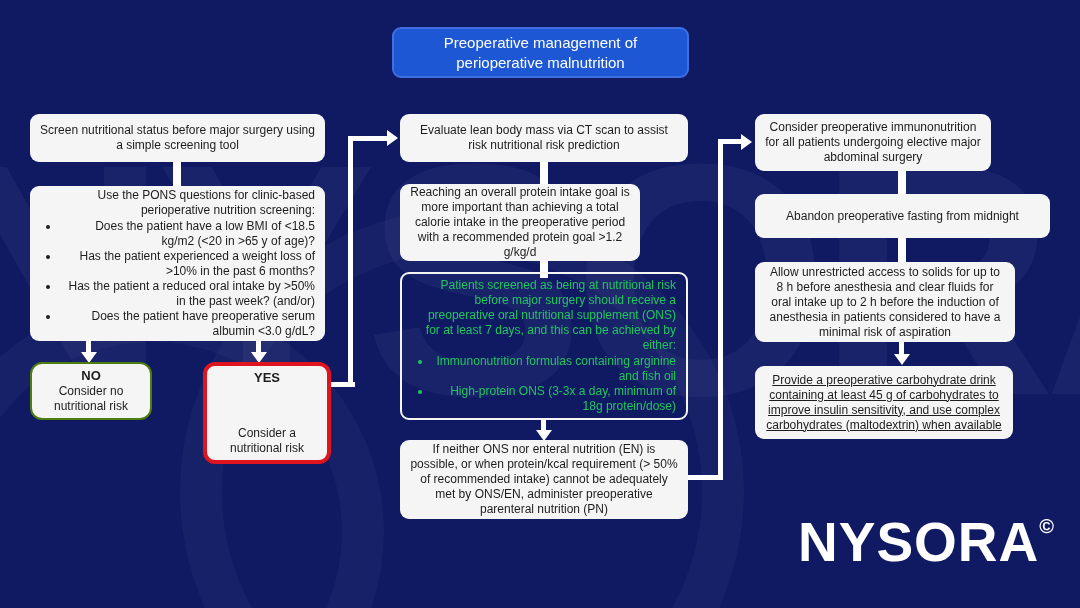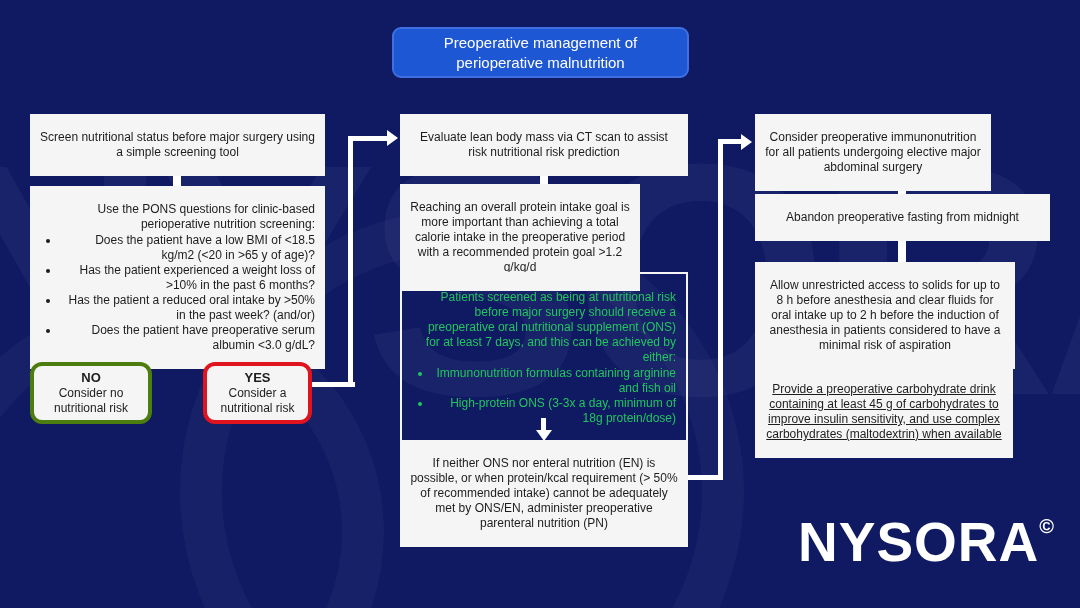--- a/index.html
+++ b/index.html
@@ -16,32 +16,32 @@
   .wm-circle{position:absolute;border-radius:50%;border:42px solid rgba(255,255,255,0.03);pointer-events:none;}
   
   .title-box{
     position:absolute;left:392px;top:27px;width:297px;min-height:46px;
     background:#1e57d4;border:2px solid #3f6fe0;border-radius:9px;
     color:#ffffff;font-size:15px;line-height:1.3;display:flex;align-items:center;
     justify-content:center;text-align:center;box-sizing:border-box;padding:4px 14px;
   }
   
   .box{
-    position:absolute;background:#f5f5f5;border-radius:0;color:#1d1d1d;
+    position:absolute;background:#f5f5f5;border-radius:9px;color:#1d1d1d;
     font-size:12px;line-height:1.25;display:flex;flex-direction:column;
     justify-content:center;align-items:center;text-align:center;
-    box-sizing:border-box;padding:16px 10px;
+    box-sizing:border-box;padding:1px 10px;
   }
   .box.left-align{text-align:right;align-items:flex-start;}
   .box ul{margin:1px 0 0 0;padding-left:20px;}
   .box li{margin:0;padding:0;}
   .box.dark{background:transparent;border:2px solid #f5f5f5;color:#22c55e;}
   .decision{border-radius:12px;padding:4px 6px;}
   .decision .decision-label{font-weight:bold;font-size:13px;}
-  .no-box{border:4px solid #4d7c0f;}
+  .no-box{border:2px solid #4d7c0f;}
   .yes-box{border:4px solid #e0141f;}
   
   .vbar{position:absolute;width:8px;background:#ffffff;}
   .vline{position:absolute;width:5px;background:#ffffff;}
   .hline{position:absolute;height:5px;background:#ffffff;}
   .arrow-down{position:absolute;width:0;height:0;
     border-left:8px solid transparent;border-right:8px solid transparent;
     border-top:11px solid #ffffff;}
   .arrow-right{position:absolute;width:0;height:0;
     border-top:8px solid transparent;border-bottom:8px solid transparent;
@@ -100,21 +100,21 @@
       <li>Has the patient a reduced oral intake by &gt;50% in the past week? (and/or)</li>
       <li>Does the patient have preoperative serum albumin &lt;3.0 g/dL?</li>
     </ul>
   </div>
 
   <div class="box decision no-box" style="left:30px;top:362px;width:122px;min-height:46px;">
     <div class="decision-label">NO</div>
     <div>Consider no nutritional risk</div>
   </div>
 
-  <div class="box decision yes-box" style="left:203px;top:362px;width:109px;min-height:46px;">
+  <div class="box decision yes-box" style="left:203px;top:362px;width:128px;min-height:46px;gap:40px;">
     <div class="decision-label">YES</div>
     <div>Consider a nutritional risk</div>
   </div>
 
   <div class="box" style="left:400px;top:114px;width:288px;min-height:48px;">Evaluate lean body mass via CT scan to assist risk nutritional risk prediction</div>
 
   <div class="box" style="left:400px;top:184px;width:240px;min-height:64px;">Reaching an overall protein intake goal is more important than achieving a total calorie intake in the preoperative period with a recommended protein goal &gt;1.2 g/kg/d</div>
 
   <div class="box dark left-align" style="left:400px;top:272px;width:288px;min-height:148px;">
     <div>Patients screened as being at nutritional risk before major surgery should receive a preoperative oral nutritional supplement (ONS) for at least 7 days, and this can be achieved by either:</div>

